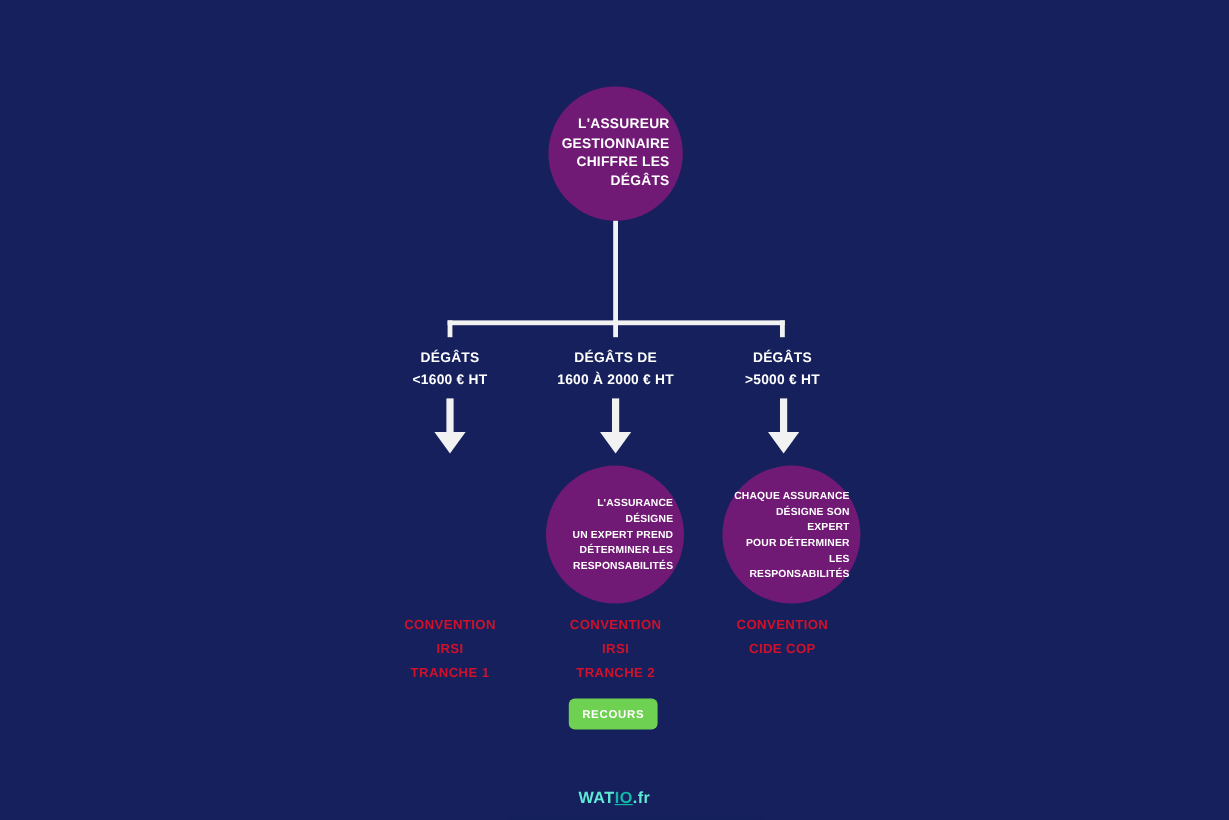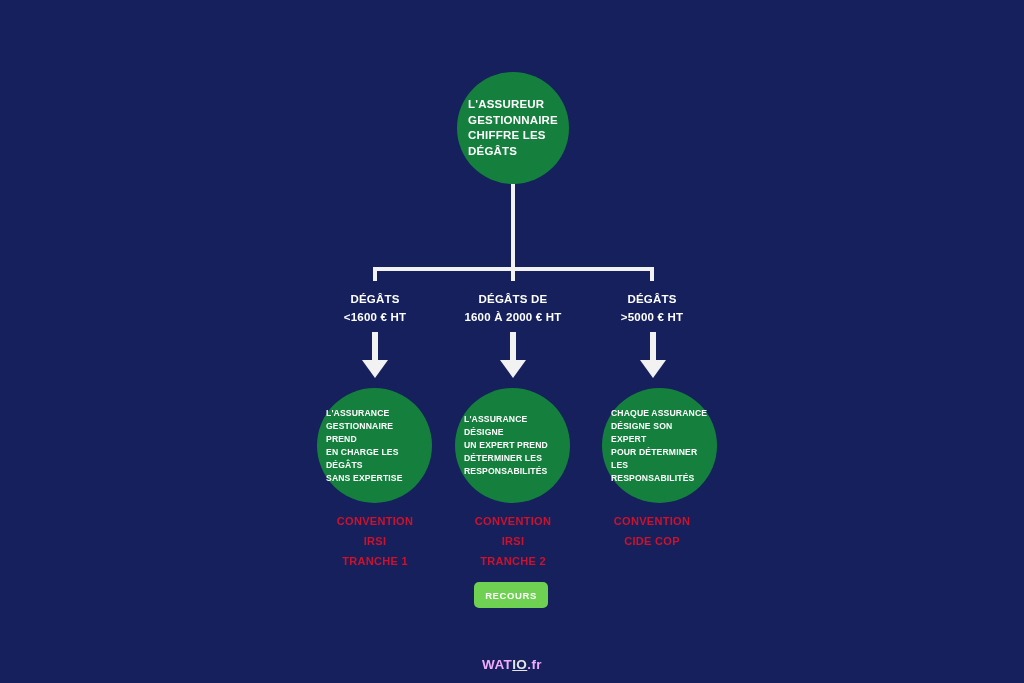--- a/index.html
+++ b/index.html
@@ -17,25 +17,25 @@
     position: relative;
     width: 1024px;
     height: 683px;
     background: #15205c;
   }
 
   
   .node-circle {
     position: absolute;
     border-radius: 50%;
-    background: #15803d;
+    background: #701a75;
     display: flex;
     align-items: center;
     justify-content: center;
-    text-align: left;
+    text-align: right;
     color: #ffffff;
     font-weight: bold;
     box-sizing: border-box;
   }
   #root-circle {
     left: 457px;
     top: 72px;
     width: 112px;
     height: 112px;
     font-size: 11.5px;
@@ -183,22 +183,22 @@
   #footer-logo {
     position: absolute;
     left: 0;
     top: 657px;
     width: 1024px;
     text-align: center;
     font-size: 13.5px;
     font-weight: bold;
     letter-spacing: 0.4px;
   }
-  .logo-part-white { color: #f0abfc; }
-  .logo-part-red { color: #e5e5e5; text-decoration: underline; }
+  .logo-part-white { color: #5eead4; }
+  .logo-part-red { color: #14b8a6; text-decoration: underline; }
 </style>
 </head>
 <body>
 
 <div id="diagram">
 
   <div class="node-circle" id="root-circle">
     <span class="circle-text">L'ASSUREUR
 GESTIONNAIRE
 CHIFFRE LES
@@ -224,26 +224,20 @@
   </div>
   <div class="arrow" id="arrow-1">
     <div class="arrow-shaft"></div>
     <div class="arrow-head"></div>
   </div>
   <div class="arrow" id="arrow-2">
     <div class="arrow-shaft"></div>
     <div class="arrow-head"></div>
   </div>
 
-  <div class="node-circle leaf-circle" id="leaf-circle-0">
-    <span class="circle-text">L'ASSURANCE
-GESTIONNAIRE PREND
-EN CHARGE LES DÉGÂTS
-SANS EXPERTISE</span>
-  </div>
   <div class="node-circle leaf-circle" id="leaf-circle-1">
     <span class="circle-text">L'ASSURANCE DÉSIGNE
 UN EXPERT PREND
 DÉTERMINER LES
 RESPONSABILITÉS</span>
   </div>
   <div class="node-circle leaf-circle" id="leaf-circle-2">
     <span class="circle-text">CHAQUE ASSURANCE
 DÉSIGNE SON EXPERT
 POUR DÉTERMINER LES

